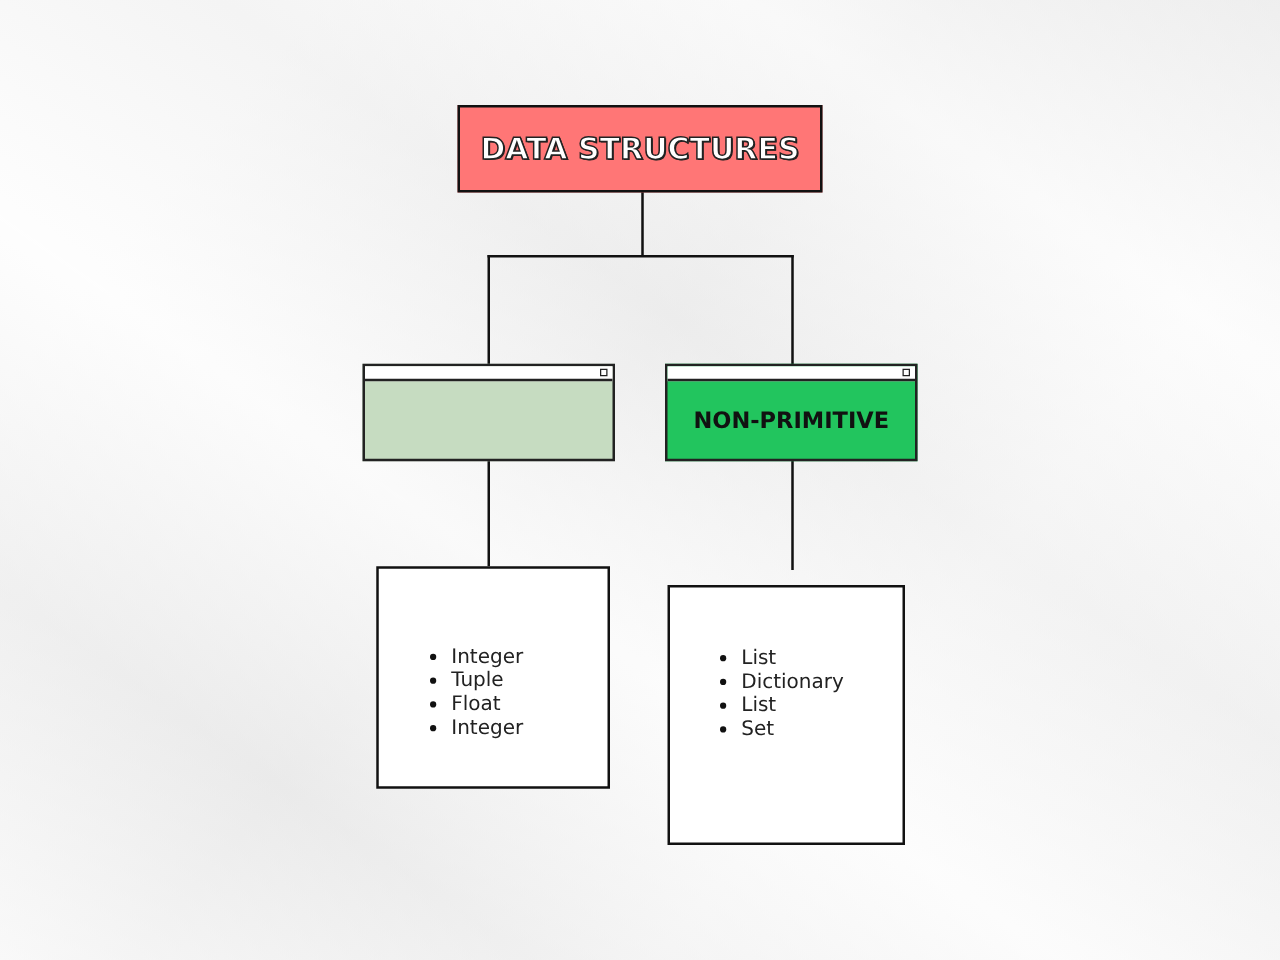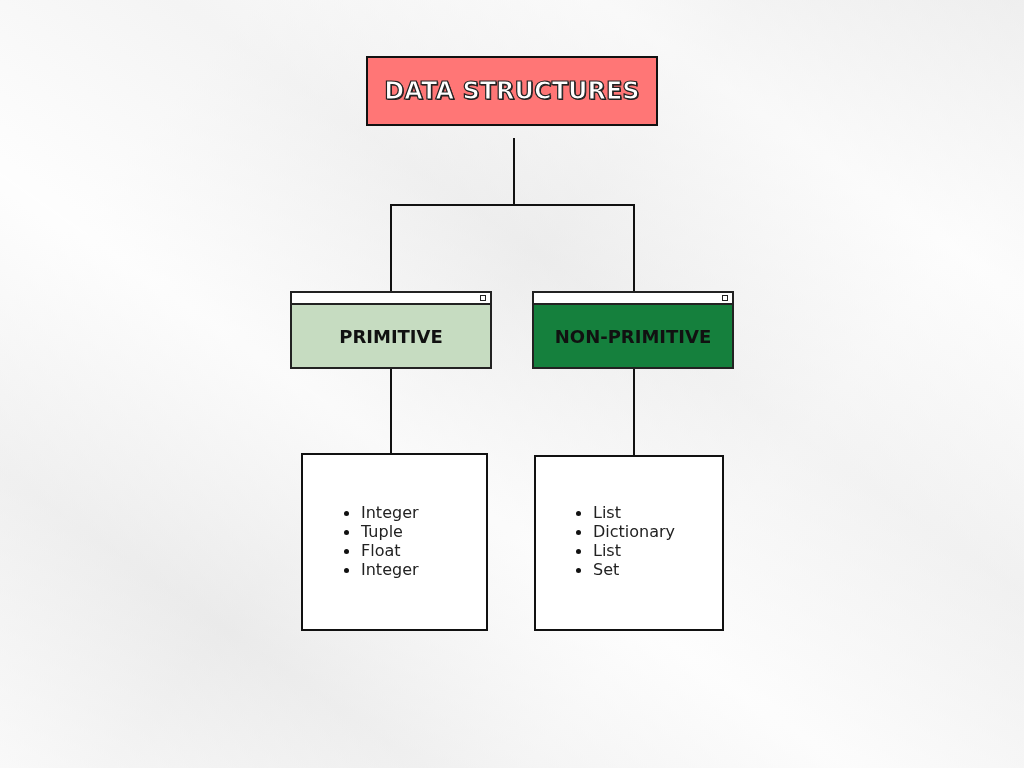--- a/index.html
+++ b/index.html
@@ -4,21 +4,21 @@
 <style>
   html,body{margin:0;padding:0;}
   body{width:1024px;height:768px;position:relative;overflow:hidden;
     background:#f3f3f3;
     background-image:
       linear-gradient(35deg, rgba(255,255,255,0.6) 0%, rgba(230,230,230,0.4) 20%, rgba(255,255,255,0.7) 40%, rgba(235,235,235,0.4) 60%, rgba(255,255,255,0.6) 80%, rgba(232,232,232,0.5) 100%),
       linear-gradient(-50deg, rgba(240,240,240,0.5) 0%, rgba(255,255,255,0.5) 30%, rgba(228,228,228,0.4) 55%, rgba(255,255,255,0.6) 85%);
     font-family:"DejaVu Sans", sans-serif;}
   .abs{position:absolute;}
   .line{position:absolute;background:#111;}
-  .title-box{left:366px;top:56px;width:292px;height:70px;background:#ff7676;border:2px solid #111;
+  .title-box{left:366px;top:84px;width:292px;height:70px;background:#ff7676;border:2px solid #111;
     display:flex;align-items:center;justify-content:center;box-sizing:border-box;}
   .title-text{font-weight:bold;font-size:24px;color:#fff;letter-spacing:0px;
     -webkit-text-stroke:1.2px #222;text-shadow:1px 1px 0 #222;}
   .cat{position:absolute;box-sizing:border-box;border:2px solid #222;}
   .cat .bar{height:10px;background:#fff;border-bottom:2px solid #222;position:relative;}
   .cat .bar .sq{position:absolute;right:4px;top:2px;width:4px;height:4px;border:1px solid #222;background:#fff;}
   .cat .body{height:62px;display:flex;align-items:center;justify-content:center;
     font-weight:bold;font-size:18px;color:#111;}
   .list-box{position:absolute;background:#fff;border:2px solid #111;box-sizing:border-box;}
   .list-box ul{margin:0;padding:0;list-style:none;position:absolute;}
@@ -36,43 +36,40 @@
 <div class="line" style="left:633px;top:368px;width:2px;height:88px;"></div>
 
 <div class="abs title-box">
   <span class="title-text">DATA STRUCTURES</span>
 </div>
 
 <div class="cat" style="left:290px;top:291px;width:202px;height:78px;background:#c6dcc1;">
   <div class="bar">
       <span class="sq"></span>
     </div>
-  <div class="body">
-      <span>PRIMITIVE</span>
-    </div>
 </div>
 
-<div class="cat" style="left:532px;top:291px;width:202px;height:78px;background:#15803d;">
+<div class="cat" style="left:532px;top:291px;width:202px;height:78px;background:#22c55e;">
   <div class="bar">
       <span class="sq"></span>
     </div>
   <div class="body">
       <span>NON-PRIMITIVE</span>
     </div>
 </div>
 
 <div class="list-box" style="left:301px;top:453px;width:187px;height:178px;">
-  <ul style="left:38px;top:48px;">
+  <ul style="left:38px;top:60px;">
     <li>Integer</li>
     <li>Tuple</li>
     <li>Float</li>
     <li>Integer</li>
   </ul>
 </div>
 
-<div class="list-box" style="left:534px;top:455px;width:190px;height:176px;">
+<div class="list-box" style="left:534px;top:468px;width:190px;height:208px;">
   <ul style="left:37px;top:46px;">
     <li>List</li>
     <li>Dictionary</li>
     <li>List</li>
     <li>Set</li>
   </ul>
 </div>
 
 </body></html>

